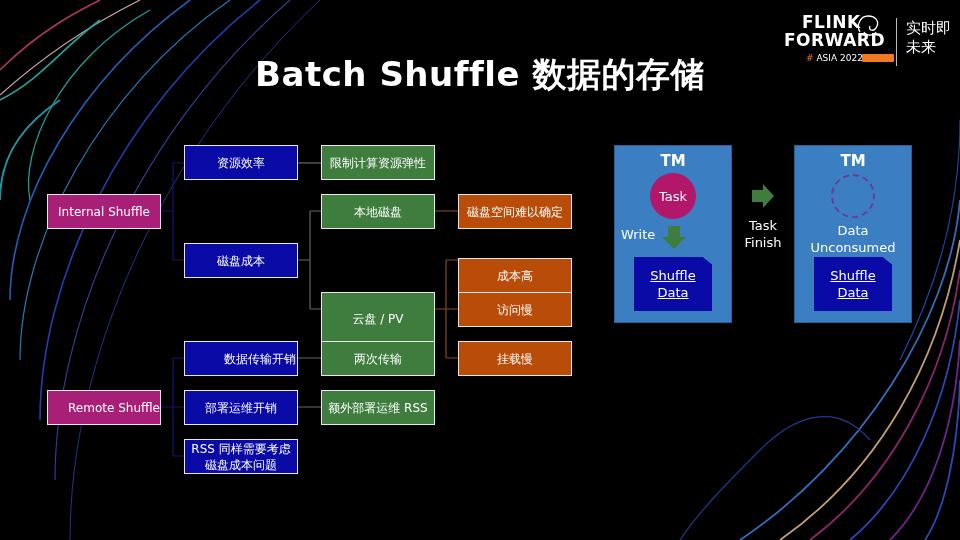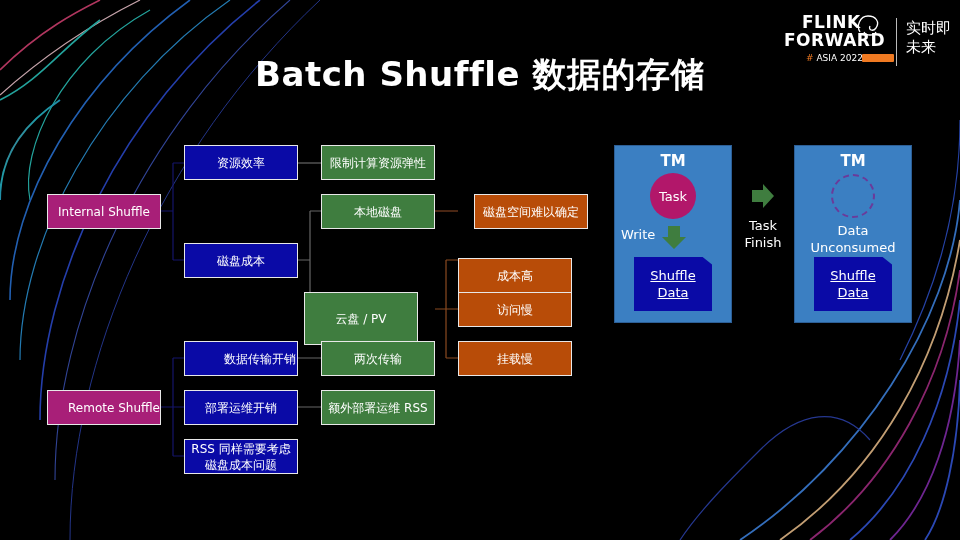--- a/index.html
+++ b/index.html
@@ -150,24 +150,24 @@
 </div>
 <div class="node green" style="left:321px; top:145px; width:114px; height:35px;">
   <span>限制计算资源弹性</span>
 </div>
 <div class="node blue" style="left:184px; top:243px; width:114px; height:35px;">
   <span>磁盘成本</span>
 </div>
 <div class="node green" style="left:321px; top:194px; width:114px; height:35px;">
   <span>本地磁盘</span>
 </div>
-<div class="node orange" style="left:474px; top:194px; width:114px; height:35px;">
+<div class="node orange" style="left:458px; top:194px; width:114px; height:35px;">
   <span>磁盘空间难以确定</span>
 </div>
-<div class="node green" style="left:304px; top:292px; width:114px; height:53px;">
+<div class="node green" style="left:321px; top:292px; width:114px; height:53px;">
   <span>云盘 / PV</span>
 </div>
 <div class="node orange" style="left:458px; top:258px; width:114px; height:35px;">
   <span>成本高</span>
 </div>
 <div class="node orange" style="left:458px; top:292px; width:114px; height:35px;">
   <span>访问慢</span>
 </div>
 <div class="node orange" style="left:458px; top:341px; width:114px; height:35px;">
   <span>挂载慢</span>

